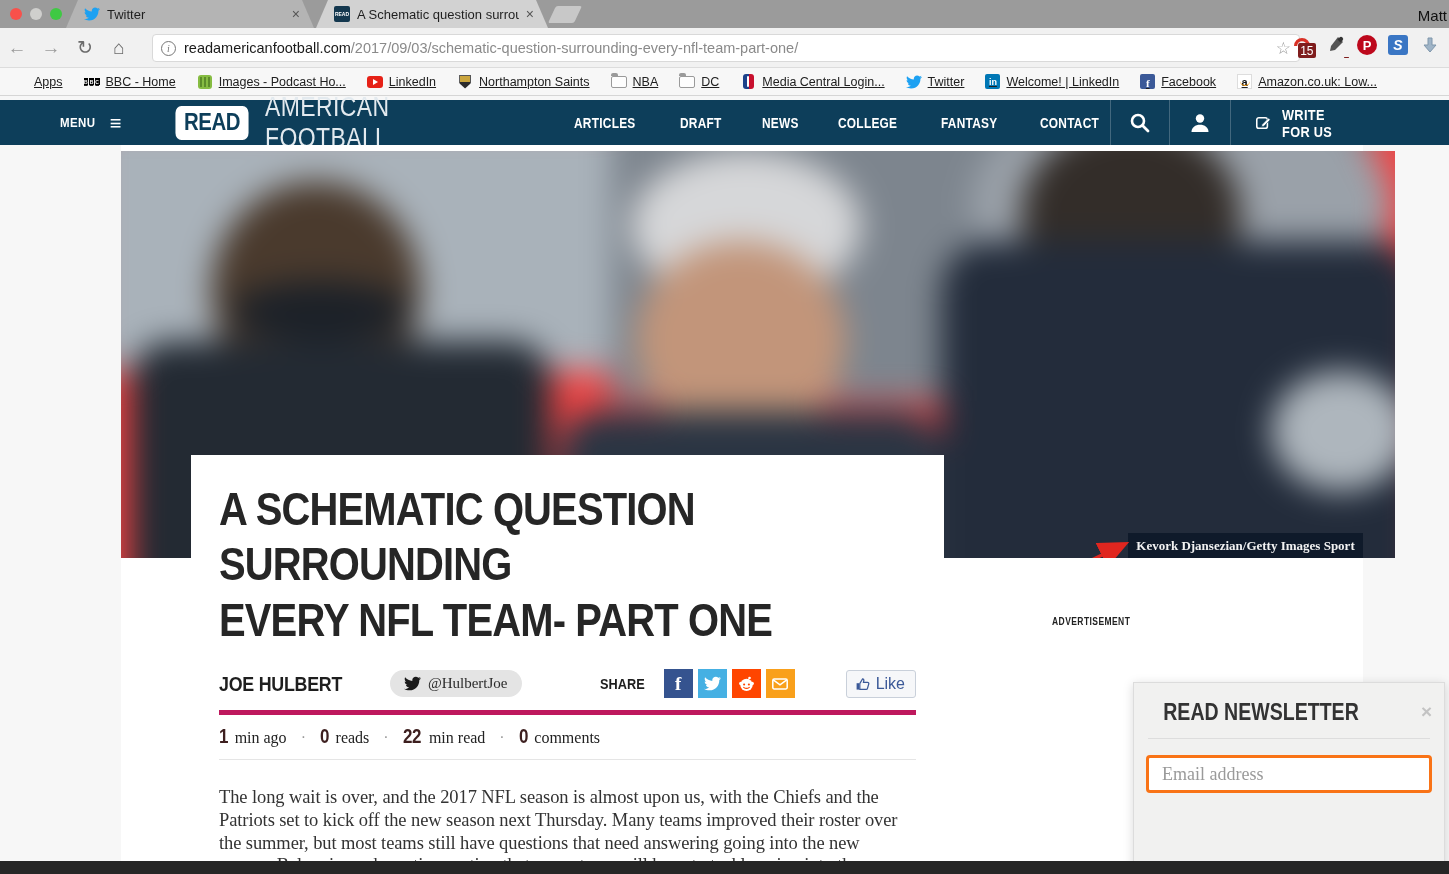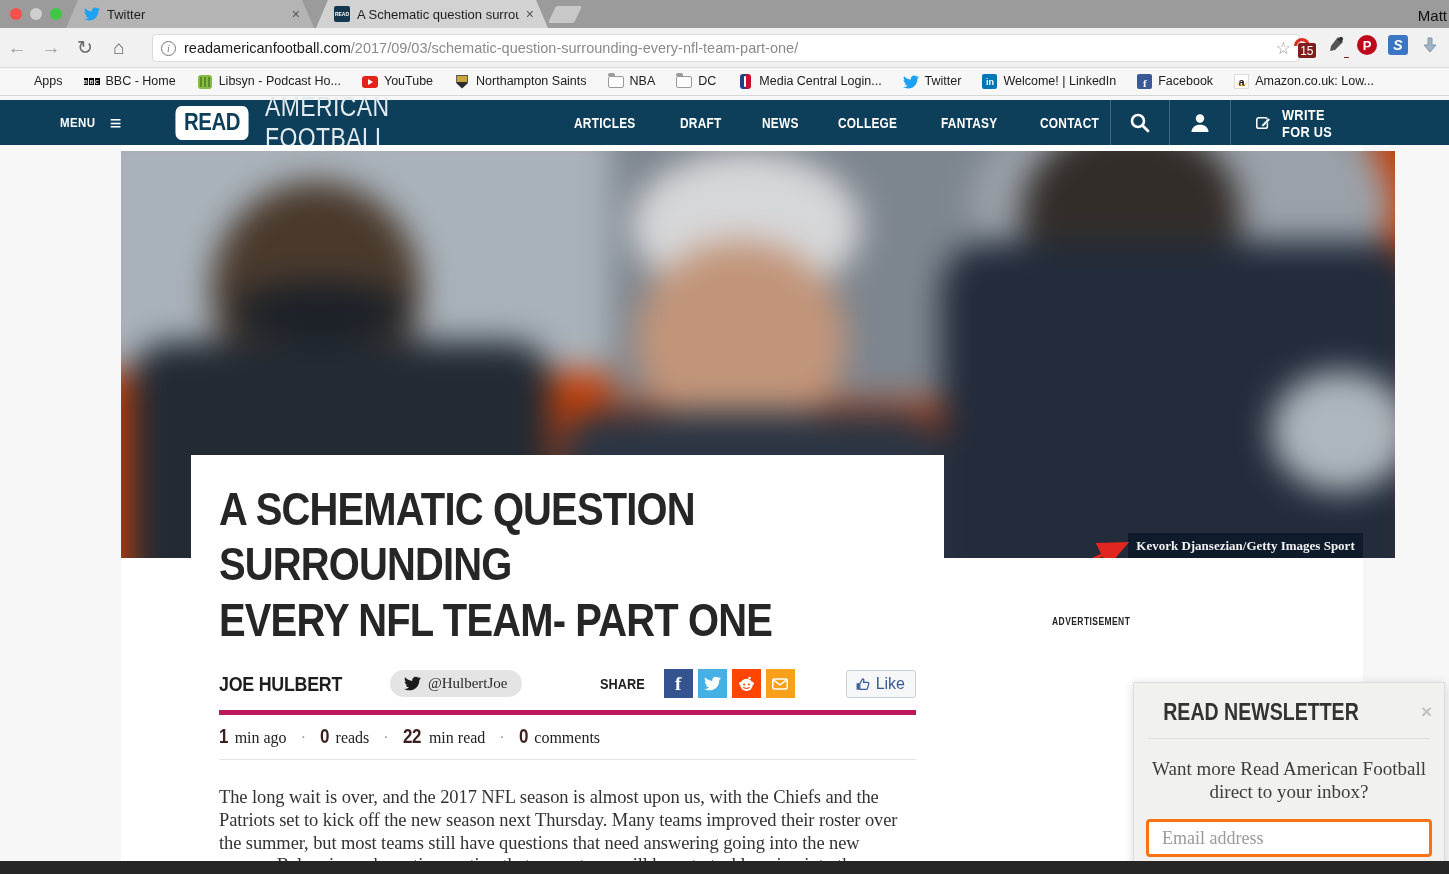--- a/index.html
+++ b/index.html
@@ -34,21 +34,21 @@
   .url-domain { font-size:14.5px; color:#1b1b1b; }
   .url-path { font-size:14.5px; color:#8a8a8a; }
   .url-star { margin-left:auto; font-size:17px; color:#9a9a9a; }
   .extrow { position:absolute; right:8px; top:6px; display:flex; align-items:center; gap:11px; }
   .ext { position:relative; width:22px; height:22px; display:flex; align-items:center; justify-content:center; }
   .badge { position:absolute; right:-3px; bottom:-2px; background:#7f1d1d; color:#fff; font-size:12px; padding:0.5px 2.5px; border-radius:2px;text-align:right; }
   .ext-pin { width:20px; height:20px; border-radius:50%; background:#bd081c; color:#fff; font-weight:bold; font-size:13px; display:flex; align-items:center; justify-content:center; }
   .ext-s { width:20px; height:20px; background:#3a76c4; color:#fff; font-weight:bold; font-size:14px; font-style:italic; display:flex; align-items:center; justify-content:center; border-radius:3px; }
 
   .bookmarksbar { position:absolute; left:0; top:68px; width:1449px; height:28px; background:#f7f7f7; border-bottom:1px solid #d6d6d6; display:flex; align-items:center; gap:21px; padding:0 12px; overflow:hidden; }
-  .bm { display:flex; gap:6px; font-size:12.5px; color:#202020; white-space:nowrap; }
+  .bm { display:flex; align-items:center; gap:6px; font-size:12.5px; color:#202020; white-space:nowrap;text-decoration:underline; }
   .bm-ic { width:16px; height:16px; flex:none; display:flex; align-items:center; justify-content:center; }
   .ic-apps { display:grid; grid-template-columns:repeat(3,4px); grid-template-rows:repeat(3,4px); gap:1px; }
   .ic-apps i { border-radius:1px; }
   .ic-bbc { display:flex; gap:1px; }
   .ic-bbc i { width:7px; height:7px; background:#000; color:#fff; font-size:5px; font-style:normal; display:flex; align-items:center; justify-content:center; font-weight:bold; }
   .ic-libsyn { width:14px; height:14px; background:#86bc42; border-radius:3px; position:relative; overflow:hidden; }
   .ic-libsyn:before { content:""; position:absolute; left:2px; top:2px; width:10px; height:10px; background:
       repeating-linear-gradient(90deg,#5c8c2a 0 2px,transparent 2px 4px); }
   .ic-yt { width:16px; height:12px; background:#e62117; border-radius:3px; position:relative; }
   .ic-yt:before { content:""; position:absolute; left:6px; top:3px; border-left:5px solid #fff; border-top:3px solid transparent; border-bottom:3px solid transparent; }
@@ -75,21 +75,21 @@
   .mainnav { display:flex; gap:33px; margin-left:100px; }
   .nav-item { color:#fff; font-size:14px; font-weight:bold; letter-spacing:0.3px; }
   .hdr-right { margin-left:auto; display:flex; align-items:stretch; height:45px; }
   .hdr-cell { display:flex; align-items:center; justify-content:center; border-left:1px solid rgba(255,255,255,0.22); padding:0 18px; }
   .hdr-cell:last-child { border-right:1px solid rgba(255,255,255,0.22); }
   .writeforus { color:#fff; font-size:15px; font-weight:bold; letter-spacing:0.4px; display:flex; align-items:center; gap:10px; padding:0 24px; }
   .hdr-endpad { width:86px; }
 
   
   .content-bg { position:absolute; left:121px; top:145px; width:1242px; height:729px; background:#fff; }
-  .hero { position:absolute; left:121px; top:151px; width:1274px; height:407px; overflow:hidden; background:#c2410c; }
+  .hero { position:absolute; left:121px; top:151px; width:1274px; height:407px; overflow:hidden; background:#ef4444; }
   .hero-blur { position:absolute; inset:-30px; filter:blur(16px); }
   .hb { position:absolute; border-radius:50%; }
   .credit-bar { position:absolute; left:1007px; top:382px; width:235px; height:26px; background:rgba(12,24,40,0.88); display:flex; align-items:center; justify-content:center; }
   .credit-text { color:#f2f2f2; font-family:"Liberation Serif",serif; font-size:13px; font-weight:bold; }
   .anno-arrow { position:absolute; left:121px; top:151px; width:1242px; height:407px; pointer-events:none; }
 
   .article-card { position:absolute; left:191px; top:455px; width:753px; height:419px; background:#fff; padding:26px 28px 0; }
   .article-title { font-size:47px; font-weight:bold; color:#262626; line-height:1.18; letter-spacing:-1px; }
   .author-row { display:flex; align-items:center; margin-top:22px; padding-bottom:12px; border-bottom:5px solid #be185d; }
   .author-name { font-size:21px; font-weight:bold; color:#1e1e1e; letter-spacing:-0.3px; }
@@ -209,27 +209,27 @@
           <i>B</i>
           <i>B</i>
           <i>C</i>
         </span>
       <span>BBC - Home</span>
     </span>
     <span class="bm">
       <span class="bm-ic">
           <span class="ic-libsyn"></span>
         </span>
-      <span>Libsyn - Podcast Ho...</span>
+      <span>Images - Podcast Ho...</span>
     </span>
     <span class="bm">
       <span class="bm-ic">
           <span class="ic-yt"></span>
         </span>
-      <span>YouTube</span>
+      <span>LinkedIn</span>
     </span>
     <span class="bm">
       <span class="bm-ic">
           <span class="ic-crest"></span>
         </span>
       <span>Northampton Saints</span>
     </span>
     <span class="bm">
       <span class="bm-ic">
           <span class="ic-folder"></span>
@@ -406,18 +406,17 @@
     <p class="article-body">The long wait is over, and the 2017 NFL season is almost upon us, with the Chiefs and the Patriots set to kick off the new season next Thursday. Many teams improved their roster over the summer, but most teams still have questions that need answering going into the new season. Below is a schematic question that every team will have to tackle going into the new year.</p>
 
   </div>
 
   <span class="ad-label cond">ADVERTISEMENT</span>
 
   <div class="newsletter">
     <div class="nl-title cond-c">READ NEWSLETTER</div>
     <span class="nl-close">×</span>
     <div class="nl-div"></div>
-    <div class="nl-body">Want more Read American Football direct to your inbox?</div>
     <input class="nl-input" type="text" placeholder="Email address" style="">
   </div>
 
   <div class="bottom-bar"></div>
 </div>
 
 </body></html>

